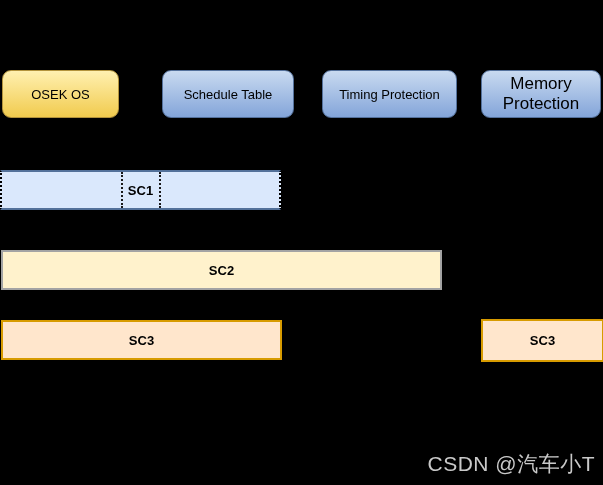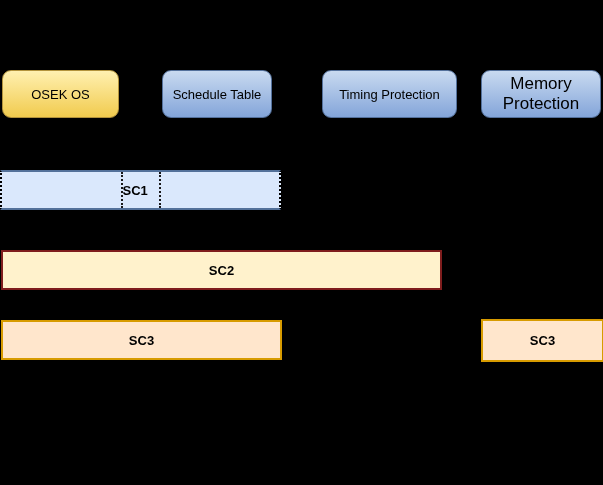--- a/index.html
+++ b/index.html
@@ -28,21 +28,21 @@
   }
   .feature.yellow {
     background: linear-gradient(#fff0b0, #f1cb4e);
     border: 1px solid #b3933c;
   }
   .feature.blue {
     background: linear-gradient(#c9daf0, #84a5d9);
     border: 1px solid #54719c;
   }
   #box-osek     { left: 2px;   width: 117px; }
-  #box-schedule { left: 162px; width: 110px; }
+  #box-schedule { left: 162px; width: 132px; }
   #box-timing   { left: 322px; width: 135px; }
   #box-memory   { left: 481px; width: 120px; font-size: 17px; }
 
   
   .bar {
     position: absolute;
     display: flex;
     align-items: center;
     justify-content: center;
     font-weight: bold;
@@ -57,27 +57,28 @@
     border-top: 2px solid #53719a;
     border-bottom: 2px solid #53719a;
     border-left: 2px dotted #000;
     border-right: 2px dotted #000;
   }
   .sc1-label-cell {
     height: 100%;
     width: 36px;
     display: flex;
     align-items: center;
+    justify-content: center;
     border-left: 2px dotted #1a1a1a;
     border-right: 2px dotted #1a1a1a;
   }
   #bar-sc2 {
     left: 1px; top: 250px; width: 441px;
     background: #fff2cc;
-    border: 2px solid #7f1d1d;
+    border: 2px solid #a3a3a3;
   }
   #bar-sc3-left {
     left: 1px; top: 320px; width: 281px;
     background: #ffe6cc;
     border: 2px solid #d79b00;
   }
   #bar-sc3-right {
     left: 481px; top: 319px; width: 123px;
     background: #ffe6cc;
     border: 2px solid #d79b00;
@@ -132,14 +133,15 @@
 
   <div class="bar" id="bar-sc3-left">
     <span>SC3</span>
   </div>
 
   <div class="bar" id="bar-sc3-right">
     <span>SC3</span>
   </div>
 
 
+  <div class="watermark">CSDN @汽车小T</div>
 
 </div>
 
 </body></html>

